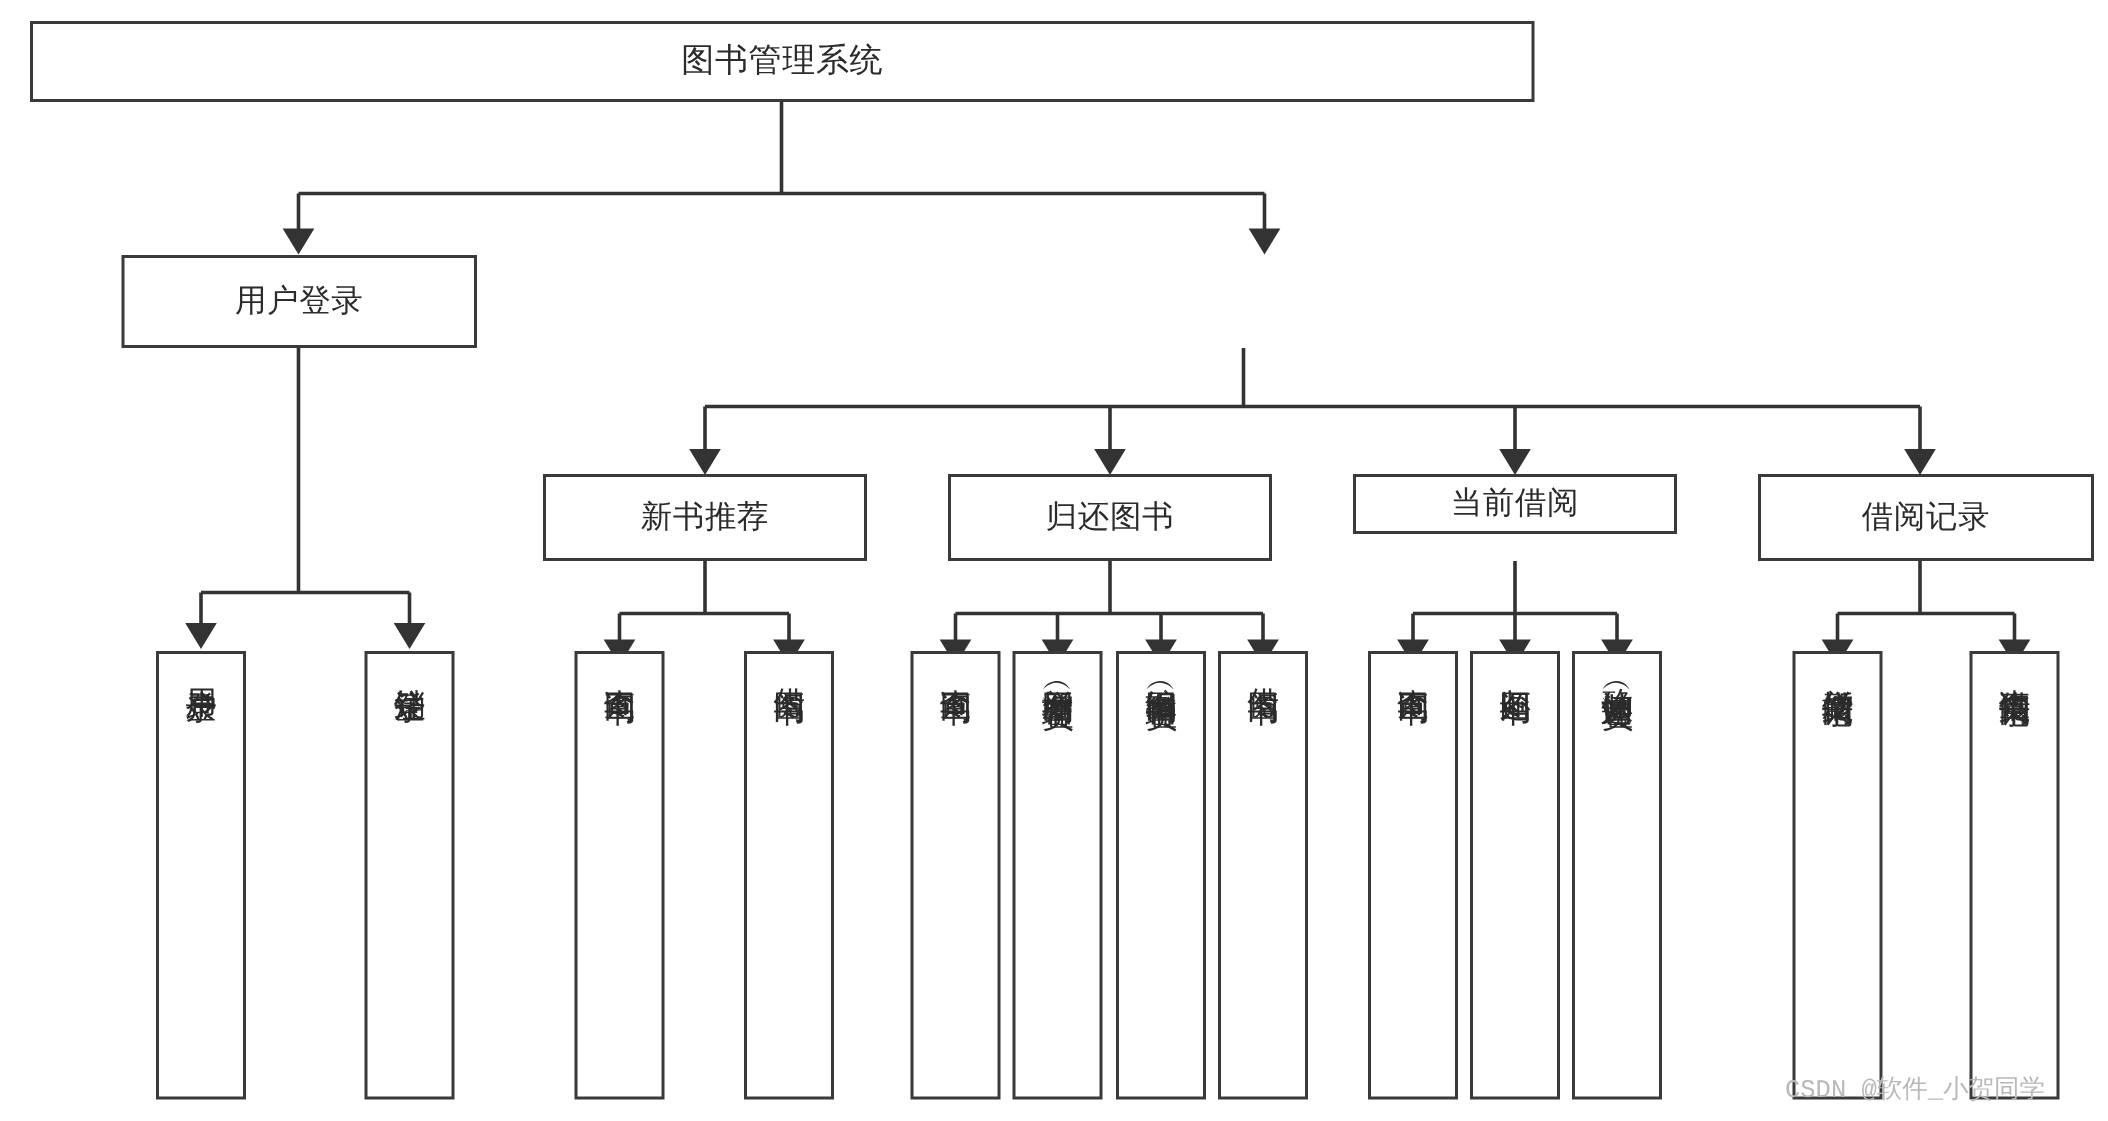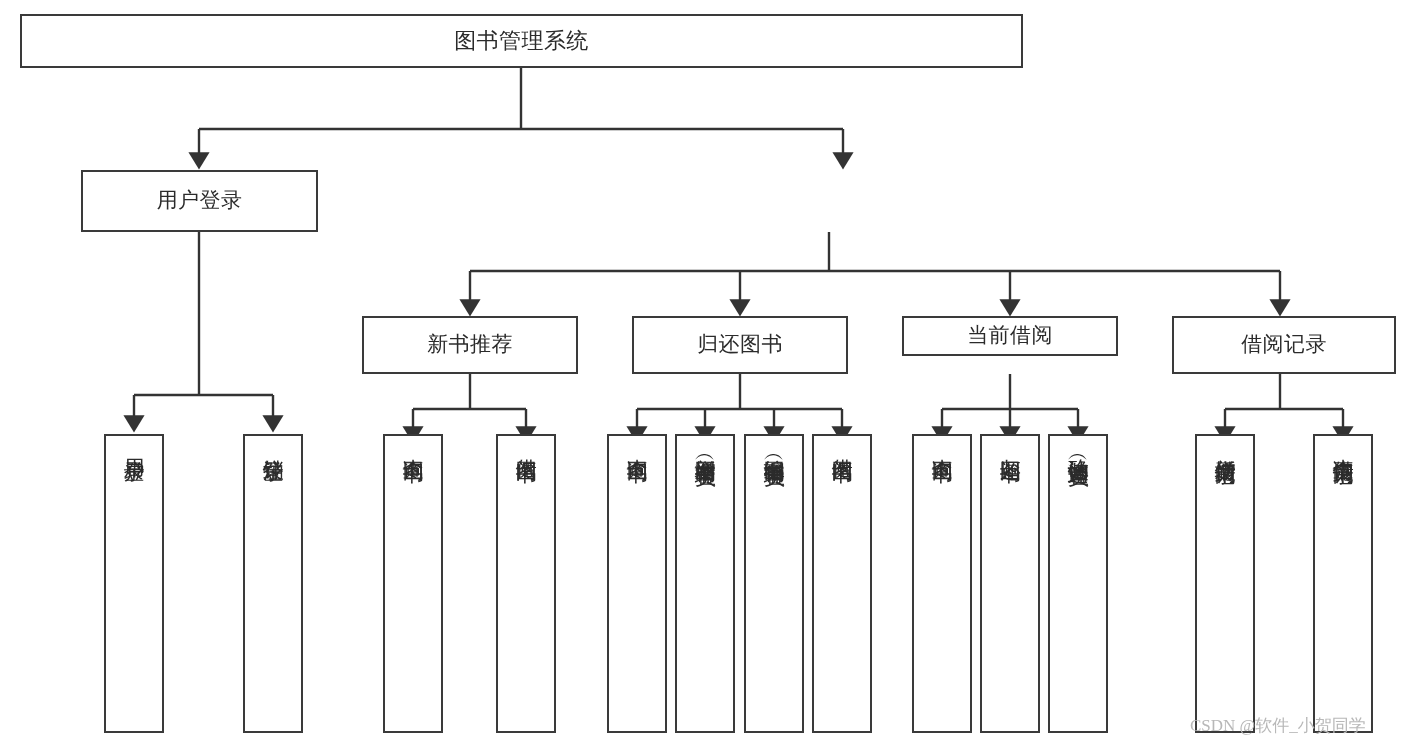--- a/index.html
+++ b/index.html
@@ -65,21 +65,21 @@
     line-height: 1.06;
     letter-spacing: 0.06em;
     white-space: nowrap;
   }
   .watermark {
     position: absolute;
     color: #b8b8b8;
     font-size: 17px;
     white-space: nowrap;
     z-index: 5;
-    font-family: Liberation Serif, serif;
+    font-family: Liberation Mono, monospace;
   }
 </style>
 </head>
 <body>
 
 <div id="diagram-root">
 
   <svg class="edges" viewBox="0 0 1405 747" xmlns="http://www.w3.org/2000/svg">
     <defs>
       <marker id="arrow" markerWidth="10" markerHeight="10" refX="3.2" refY="5" orient="auto" markerUnits="strokeWidth">

